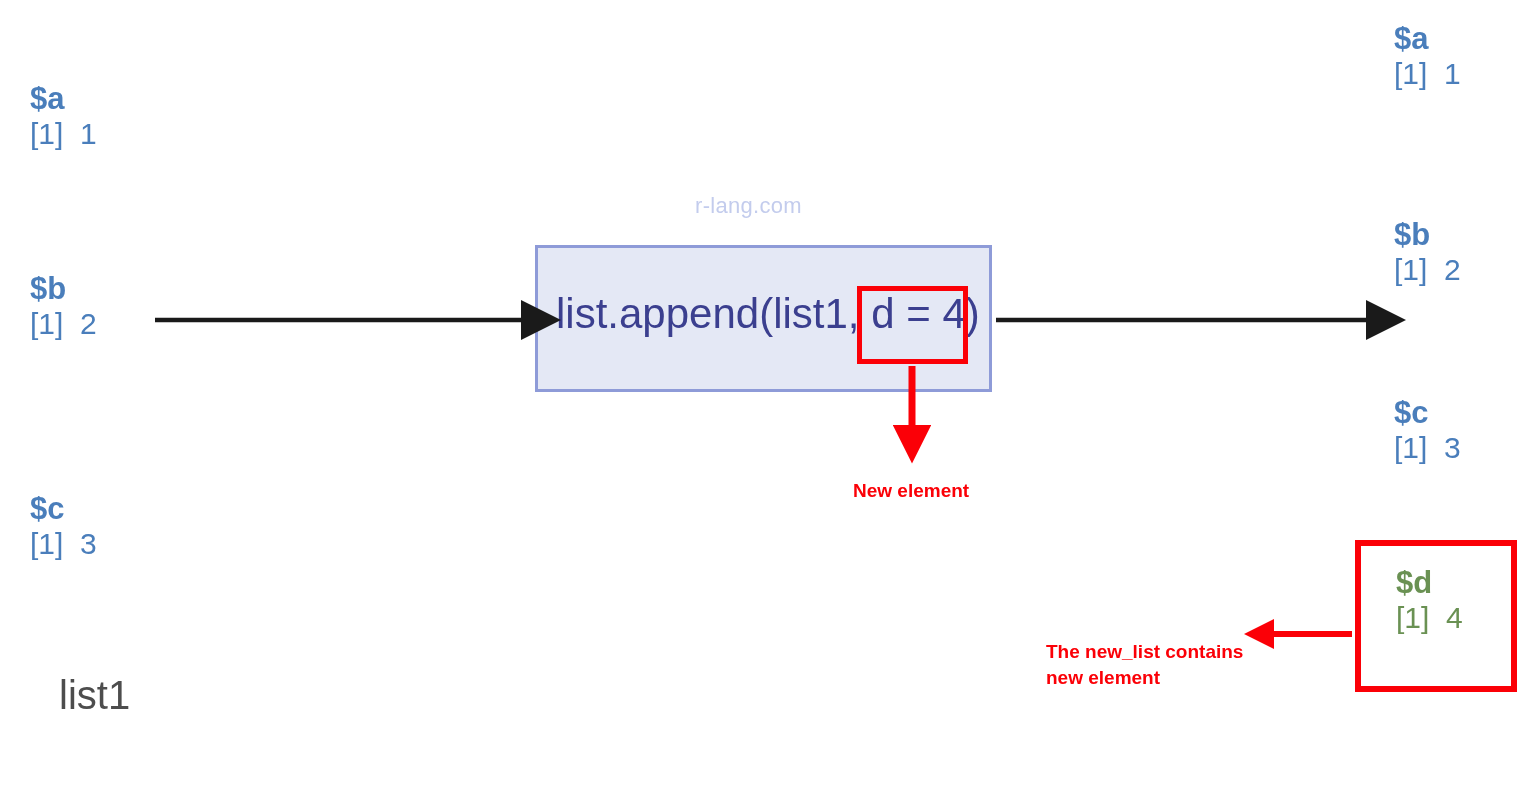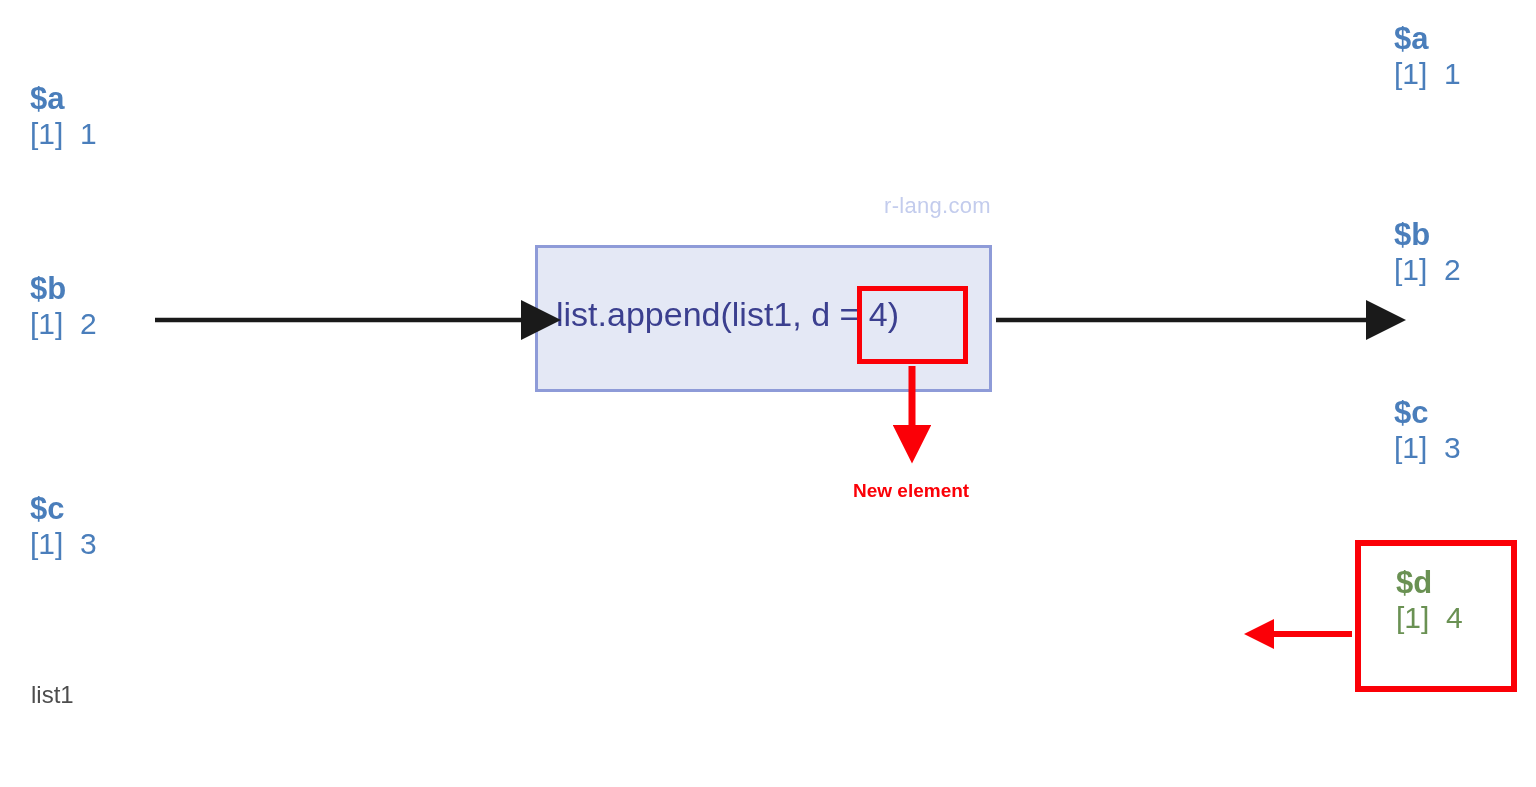--- a/index.html
+++ b/index.html
@@ -48,32 +48,32 @@
     width: 457px;
     height: 147px;
     background: #e4e8f5;
     border: 3px solid #8e9bd8;
     box-sizing: border-box;
   }
   #fn-text {
     position: absolute;
     left: 556px;
     top: 294px;
-    font-size: 34px;
+    font-size: 42px;
     line-height: 40px;
     color: #3b3f8f;
     white-space: pre;
     font-weight: 400;
   }
   #watermark {
     position: absolute;
-    left: 534px;
+    left: 520px;
     top: 193px;
     width: 457px;
-    text-align: right;
+    text-align: center;
     color: #c3cced;
     font-size: 22px;
     letter-spacing: 0.3px;
   }
 
   
   #d-highlight {
     position: absolute;
     left: 857px;
     top: 286px;
@@ -104,23 +104,24 @@
     font-size: 19px;
     line-height: 26px;
     white-space: pre;
     margin-top: 26px;
   }
 
   
   .list-label {
     position: absolute;
     color: #4d4d4d;
-    font-size: 24px;
+    font-size: 40px;
     line-height: 38px;
     white-space: pre;
+    margin-left: 28px;
   }
 
   svg.overlay {
     position: absolute;
     left: 0; top: 0;
     width: 1536px;
     height: 787px;
     pointer-events: none;
   }
 </style>
@@ -171,20 +172,21 @@
     <span class="valrow"><span class="idx">[1]</span>&nbsp;&nbsp;<span>3</span></span>
   </div>
 
   <div id="d-box"></div>
 
   <div class="entry green" style="left:1396px; top:566px;">
     <span class="var">$d</span>
     <span class="valrow"><span class="idx">[1]</span>&nbsp;&nbsp;<span>4</span></span>
   </div>
 
+  <div class="annot" style="left:1046px; top:613px;"><span>The new_list contains</span><br><span>new element</span></div>
 
   <svg class="overlay" viewBox="0 0 1536 787">
     <defs>
       <marker id="ah-black" markerWidth="9" markerHeight="9" refX="1" refY="4.5" orient="auto" markerUnits="strokeWidth">
         <path d="M0,0 L9,4.5 L0,9 z" fill="#1a1a1a"></path>
       </marker>
       <marker id="ah-red" markerWidth="5.5" markerHeight="5.5" refX="1" refY="2.75" orient="auto" markerUnits="strokeWidth">
         <path d="M0,0 L5.5,2.75 L0,5.5 z" fill="#fb0007"></path>
       </marker>
       <marker id="ah-red2" markerWidth="5" markerHeight="5" refX="1" refY="2.5" orient="auto" markerUnits="strokeWidth">

